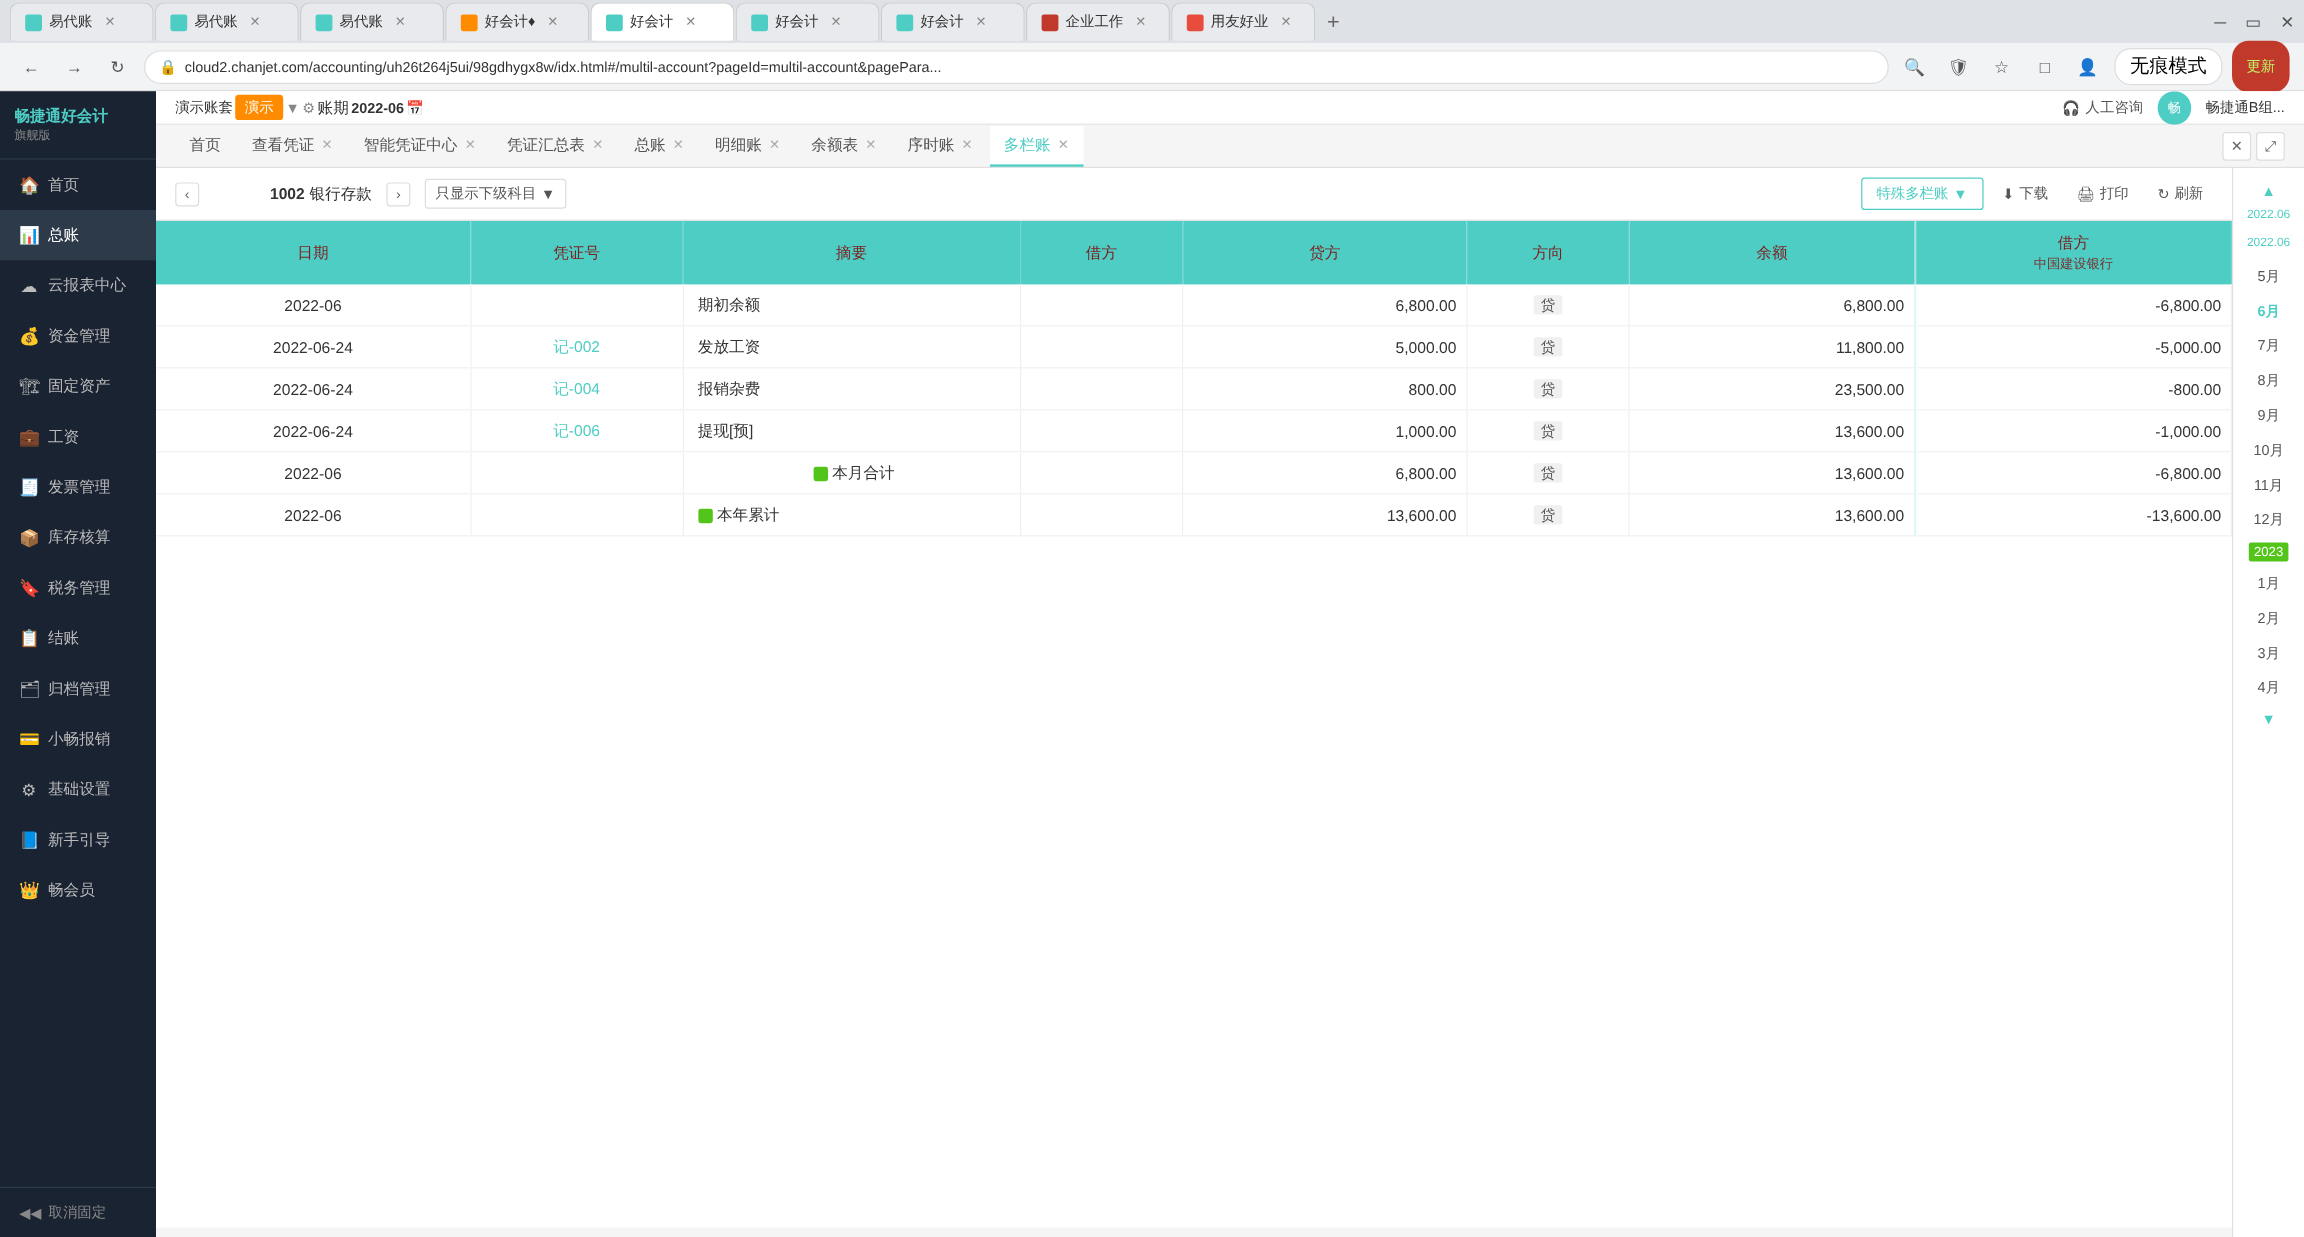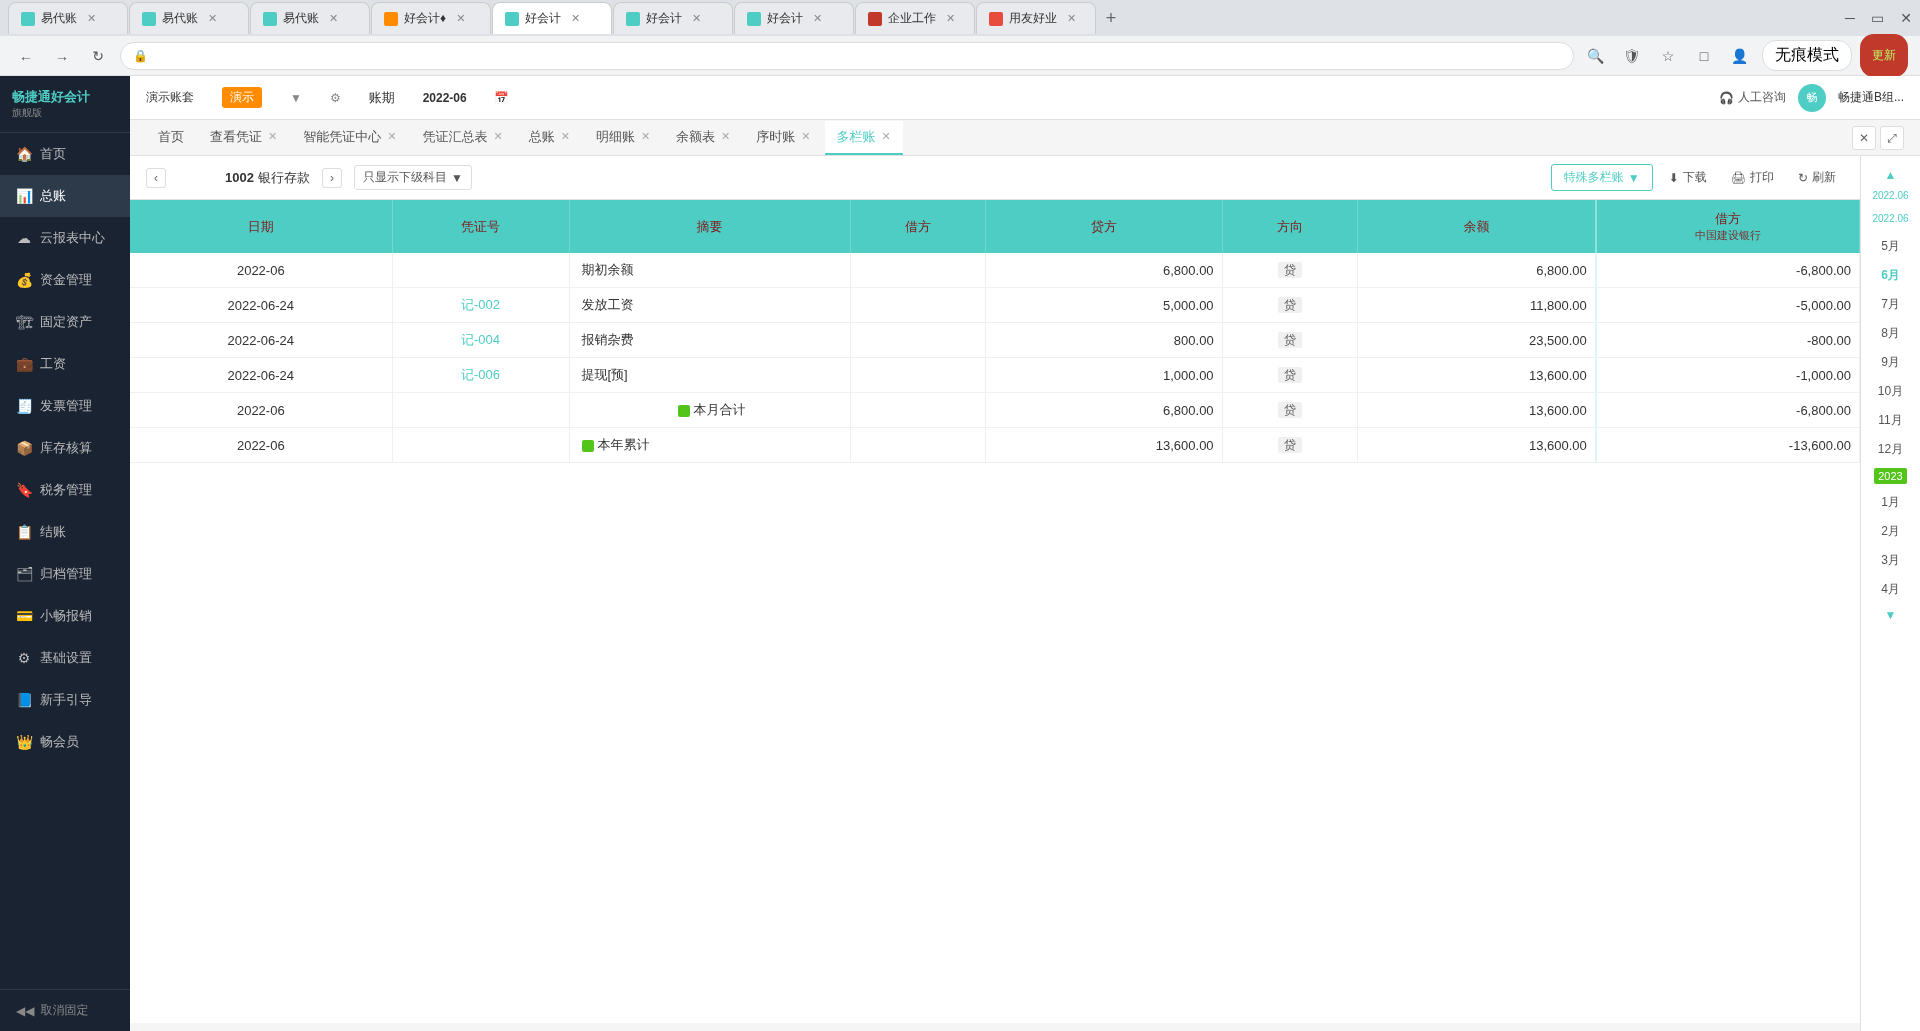--- a/index.html
+++ b/index.html
@@ -33,21 +33,21 @@
     .sidebar-item { display: flex; align-items: center; gap: 8px; padding: 12px 16px; cursor: pointer; color: #bbb; font-size: 13px; }
     .sidebar-item.active { background: #2d3a4a; color: #fff; }
     .sidebar-item-icon { font-size: 14px; width: 16px; text-align: center; }
     .sidebar-bottom { margin-top: auto; padding: 12px 16px; border-top: 1px solid #2d3a4a; }
     .sidebar-pin { display: flex; align-items: center; gap: 6px; color: #888; font-size: 12px; cursor: pointer; }
 
     
     .main-content { flex: 1; display: flex; flex-direction: column; overflow: hidden; background: #fff; }
 
     
-    .top-bar { height: 44px; background: #fff; border-bottom: 1px solid #e0e0e0; display: flex; align-items: center; padding: 0 16px; gap: 28px; }
+    .top-bar { height: 28px; background: #fff; border-bottom: 1px solid #e0e0e0; display: flex; align-items: center; padding: 0 16px; gap: 2px; }
     .demo-badge { background: #ff8c00; color: #fff; padding: 2px 8px; border-radius: 3px; font-size: 12px; }
     .setting-icon { color: #888; cursor: pointer; }
     .period-label { font-size: 13px; color: #333; }
     .period-value { color: #333; font-weight: bold; }
     .calendar-icon { color: #4ecdc4; cursor: pointer; }
     .top-bar-right { margin-left: auto; display: flex; align-items: center; gap: 12px; }
     .consultant-btn { display: flex; align-items: center; gap: 4px; color: #555; font-size: 12px; cursor: pointer; }
     .user-avatar { width: 28px; height: 28px; border-radius: 50%; background: #4ecdc4; display: flex; align-items: center; justify-content: center; color: #fff; font-size: 11px; }
     .user-name { font-size: 12px; color: #333; }
 
@@ -158,20 +158,21 @@
     <span class="browser-btn">✕</span>
   </div>
 </div>
 
 <div class="address-bar">
   <div class="nav-btn">←</div>
   <div class="nav-btn">→</div>
   <div class="nav-btn">↻</div>
   <div class="address-input">
     <span style="color:#888;margin-right:6px;">🔒</span>
+    <span>cloud2.chanjet.com/accounting/uh26t264j5ui/98gdhygx8w/idx.html#/multil-account?pageId=multil-account&amp;pagePara...</span>
   </div>
   <div class="address-actions">
     <span class="nav-btn">🔍</span>
     <span class="nav-btn">🛡</span>
     <span class="nav-btn">☆</span>
     <span class="nav-btn">□</span>
     <span class="nav-btn">👤</span>
     <button class="stealth-btn">无痕模式</button>
     <button class="update-btn">更新</button>
   </div>

